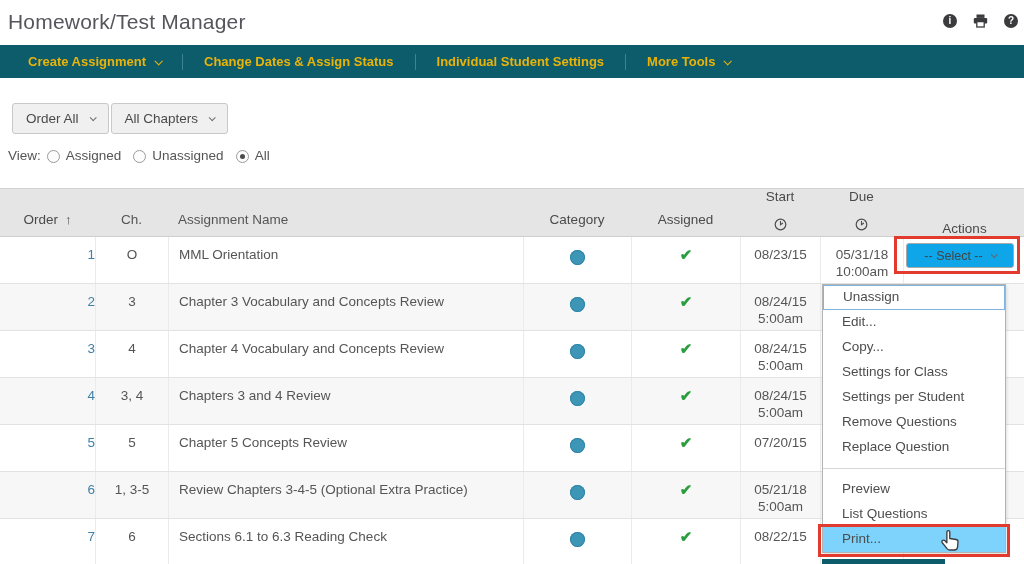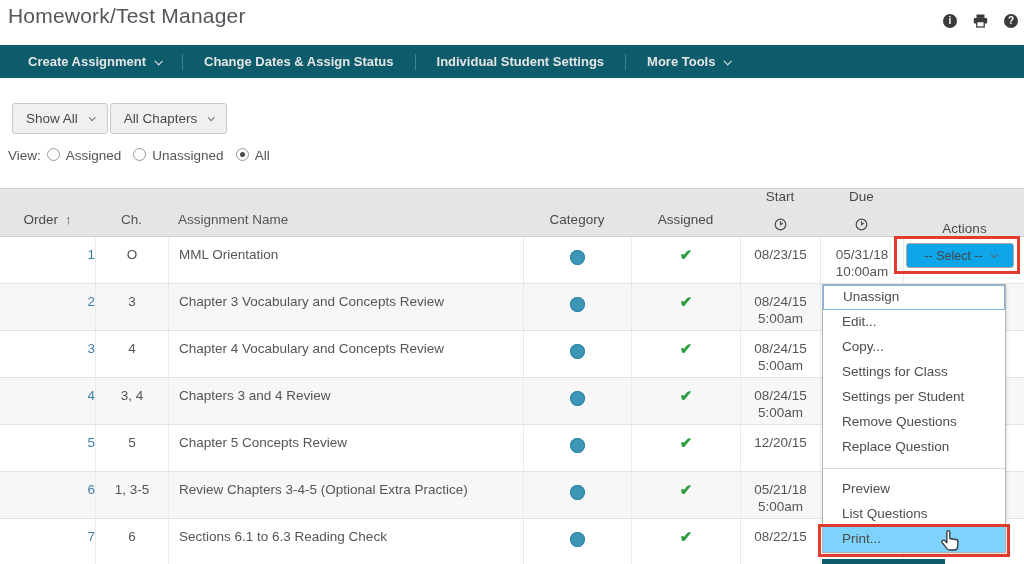--- a/index.html
+++ b/index.html
@@ -1,40 +1,40 @@
 <!DOCTYPE html>
 <html><head>
 <meta charset="utf-8">
 <style>
   * { margin:0; padding:0; box-sizing:border-box; }
   html,body { background:#fff; }
   body { font-family:"Liberation Sans", sans-serif; color:#555; }
   .page { position:relative; width:1024px; height:564px; overflow:hidden; background:#fff; }
 
   
-  .page-title { position:absolute; left:8px; top:4px; font-size:21px; font-weight:400; color:#56555c; letter-spacing:.2px; }
+  .page-title { position:absolute; left:8px; top:10px; font-size:21px; font-weight:400; color:#56555c; letter-spacing:.2px; }
   .top-icons { position:absolute; right:6px; top:14px; display:flex; gap:16px; align-items:center; }
   .circle-icon { display:inline-flex; width:14px; height:14px; border-radius:50%; background:#3b3b3d; color:#fff;
                  font-size:10px; font-weight:bold; align-items:center; justify-content:center; line-height:1; }
   .printer-icon svg { display:block; }
 
   
   .navbar { position:absolute; left:0; top:45px; width:1024px; height:33px; background:#0d5c6c;
             display:flex; align-items:center; padding-left:28px; }
-  .nav-item { color:#e5e5e5; font-size:13px; font-weight:700; cursor:pointer; display:flex; align-items:center; white-space:nowrap; }
+  .nav-item { color:#eab308; font-size:13px; font-weight:700; cursor:pointer; display:flex; align-items:center; white-space:nowrap; }
   .nav-sep { width:1px; height:16px; background:#3f8294; margin:0 21px; }
   .chev { display:inline-block; width:6px; height:6px; border-right:1.7px solid currentColor; border-bottom:1.7px solid currentColor;
           transform:rotate(45deg) translateY(-1px); margin-left:9px; }
 
   
   .filter-row { position:absolute; left:12px; top:103px; display:flex; gap:2px; }
   .filter-btn { height:31px; background:#f0f0f0; border:1px solid #c8c8c8; border-radius:3px; padding:0 13px;
                 font-family:inherit; font-size:13.5px; color:#4a4a4a; display:flex; align-items:center; cursor:pointer; }
   .filter-btn .chev { color:#6f6f6f; width:5px; height:5px; margin-left:11px; }
-  .view-row { position:absolute; left:8px; top:148px; display:flex; align-items:flex-start; gap:6px; font-size:13.5px; color:#555; }
+  .view-row { position:absolute; left:8px; top:148px; display:flex; align-items:flex-end; gap:6px; font-size:13.5px; color:#555; }
   .radio { width:13px; height:13px; border:1px solid #9a9a9a; border-radius:50%; background:#fdfdfd; display:inline-block; position:relative; cursor:pointer; }
   .radio.sel::after { content:""; position:absolute; inset:3px; border-radius:50%; background:#4b4b4b; }
   .radio-label { margin-right:6px; cursor:default; }
 
   
   .tbl { position:absolute; left:0; top:188px; width:1024px; }
   .thead { display:flex; width:1024px; height:49px; background:#e5e5e5; border-top:1px solid #d2d2d2; border-bottom:1px solid #cfcfcf;
            font-size:13.5px; color:#4a4a4a; }
   .hc { display:flex; align-items:flex-end; justify-content:center; padding-bottom:9px; }
   .hc.left { justify-content:flex-start; padding-left:10px; }
@@ -111,21 +111,21 @@
     </div>
     <div class="nav-sep"></div>
     <div class="nav-item">
       <span>More Tools</span>
       <span class="chev"></span>
     </div>
   </div>
 
   <div class="filter-row">
     <button class="filter-btn">
-      <span>Show All</span>
+      <span>Order All</span>
       <span class="chev"></span>
     </button>
     <button class="filter-btn">
       <span>All Chapters</span>
       <span class="chev"></span>
     </button>
   </div>
 
   <div class="view-row">
     <span>View:</span>
@@ -252,21 +252,21 @@
 
     <div class="trow">
       <div class="tc c-order"><a class="order-link">5</a></div>
       <div class="tc c-ch">5</div>
       <div class="tc c-name">Chapter 5 Concepts Review</div>
       <div class="tc c-cat">
           <span class="cat-dot"></span>
         </div>
       <div class="tc c-asg"><span class="check">✔</span></div>
       <div class="tc c-start">
-          <div>12/20/15</div>
+          <div>07/20/15</div>
           <div></div>
         </div>
       <div class="tc c-due"></div>
       <div class="tc c-act"></div>
     </div>
 
     <div class="trow alt">
       <div class="tc c-order"><a class="order-link">6</a></div>
       <div class="tc c-ch">1, 3-5</div>
       <div class="tc c-name">Review Chapters 3-4-5 (Optional Extra Practice)</div>

